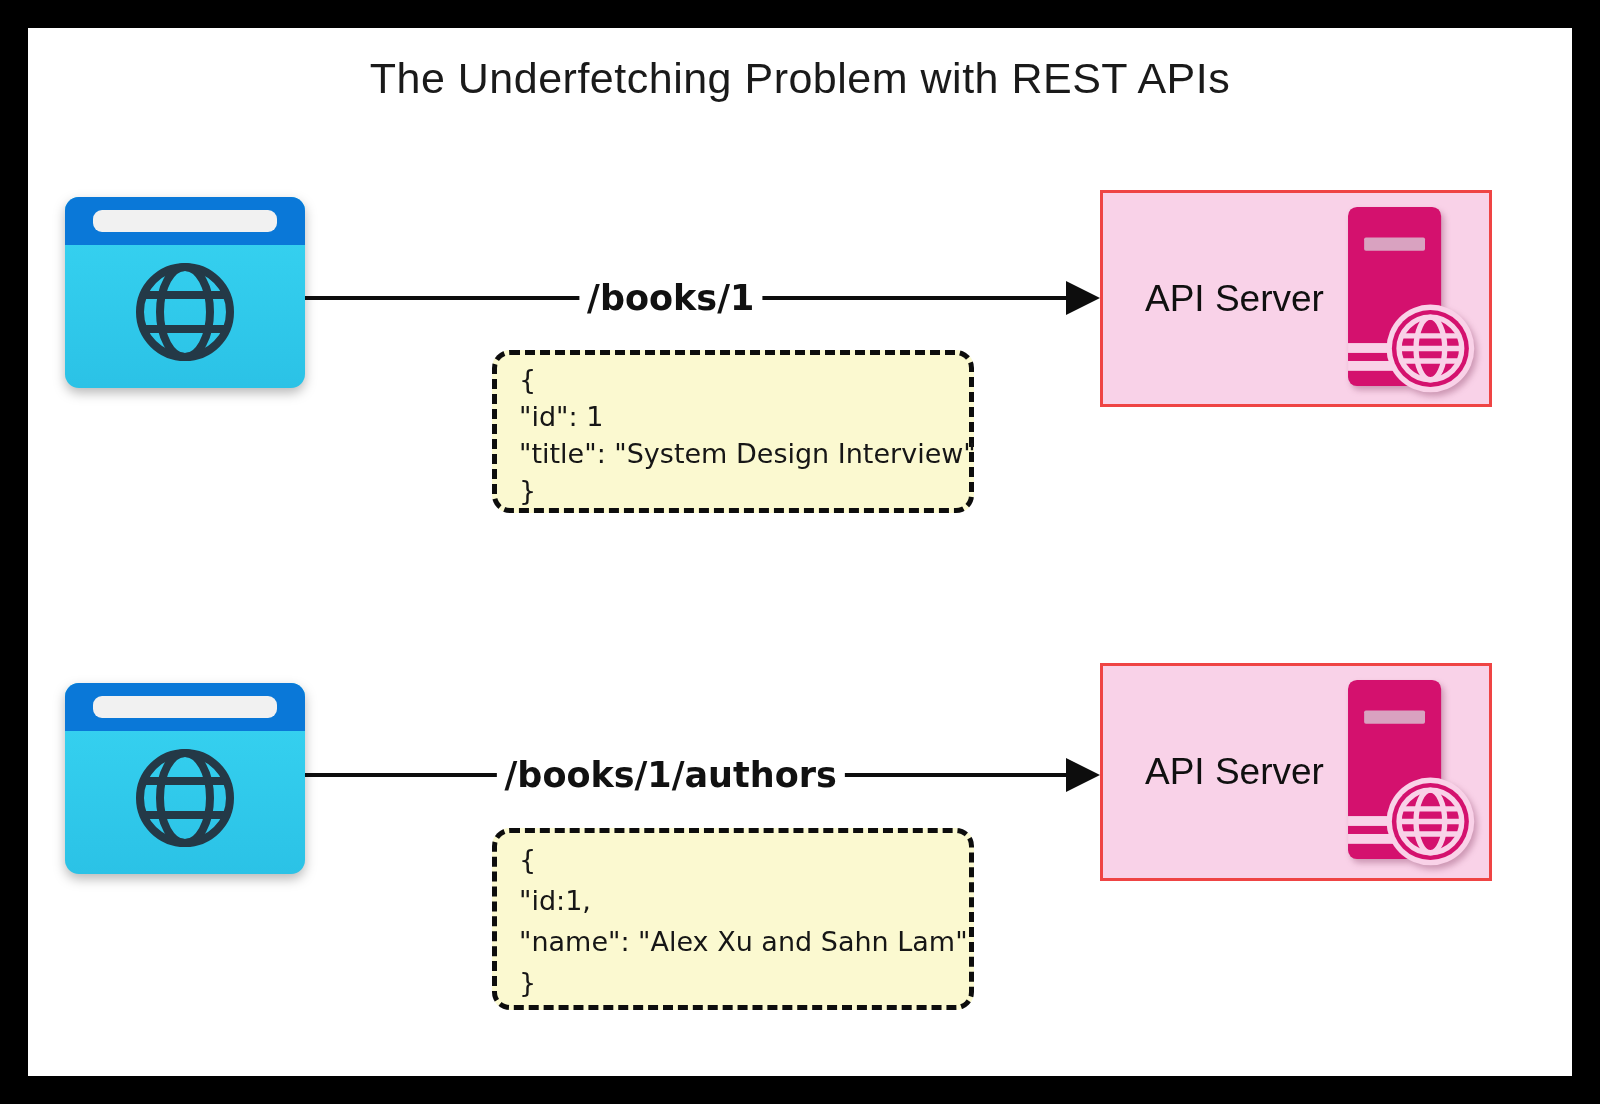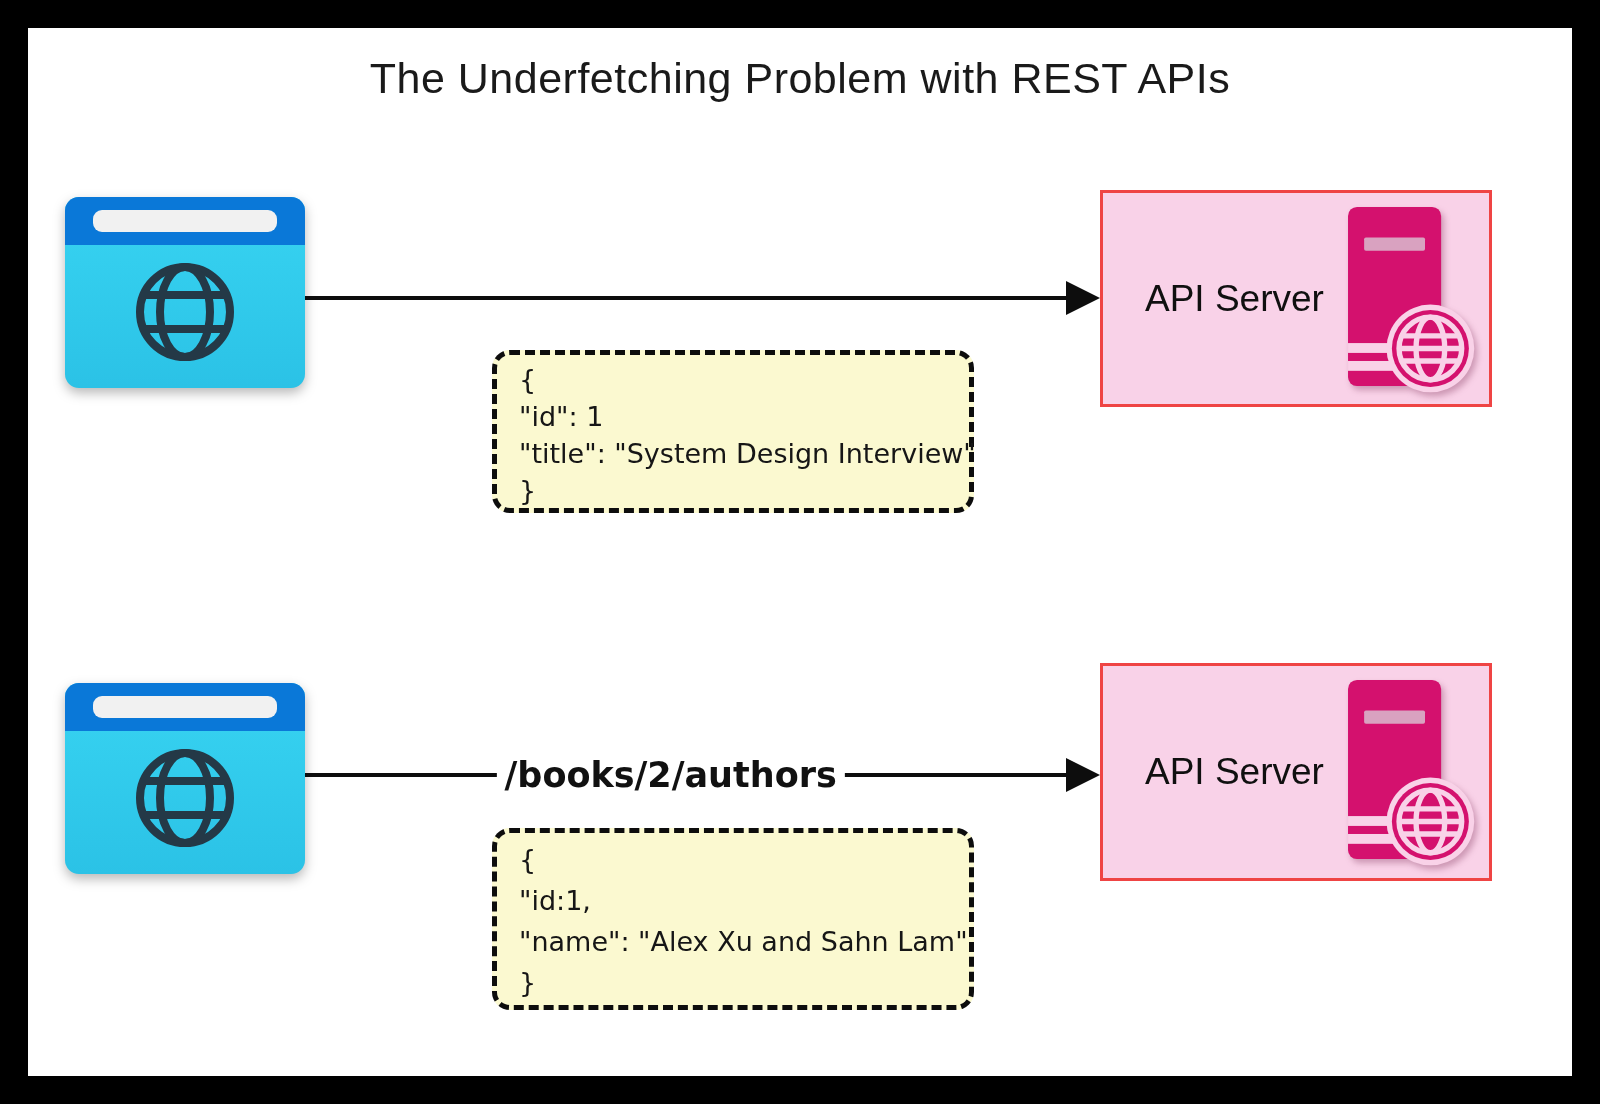--- a/index.html
+++ b/index.html
@@ -85,20 +85,21 @@
           <ellipse cx="120" cy="115" rx="25" ry="45"></ellipse>
           <line x1="80" y1="98" x2="160" y2="98"></line>
           <line x1="80" y1="132" x2="160" y2="132"></line>
         </g>
       </svg>
     </div>
 
     <div class="conn r1">
       <div class="line"></div>
       <div class="arrowhead"></div>
+      <span class="req-label">/books/1</span>
     </div>
 
     <div class="api-box r1">
       <span class="api-label">API Server</span>
       <svg class="server-icon" viewBox="0 0 150 210">
         <rect x="8" y="0" width="104" height="200" rx="10" fill="#d4116e"></rect>
         <rect x="26" y="34" width="68" height="15" rx="2" fill="#d9a2c0"></rect>
         <rect x="8" y="152" width="62" height="11" fill="#f9d2e8"></rect>
         <rect x="8" y="172" width="62" height="11" fill="#f9d2e8"></rect>
         <circle cx="100" cy="158" r="49" fill="#f9d2e8"></circle>
@@ -130,21 +131,21 @@
           <ellipse cx="120" cy="115" rx="25" ry="45"></ellipse>
           <line x1="80" y1="98" x2="160" y2="98"></line>
           <line x1="80" y1="132" x2="160" y2="132"></line>
         </g>
       </svg>
     </div>
 
     <div class="conn r2">
       <div class="line"></div>
       <div class="arrowhead"></div>
-      <span class="req-label">/books/2/authors</span>
+      <span class="req-label">/books/1/authors</span>
     </div>
 
     <div class="api-box r2">
       <span class="api-label">API Server</span>
       <svg class="server-icon" viewBox="0 0 150 210">
         <rect x="8" y="0" width="104" height="200" rx="10" fill="#d4116e"></rect>
         <rect x="26" y="34" width="68" height="15" rx="2" fill="#d9a2c0"></rect>
         <rect x="8" y="152" width="62" height="11" fill="#f9d2e8"></rect>
         <rect x="8" y="172" width="62" height="11" fill="#f9d2e8"></rect>
         <circle cx="100" cy="158" r="49" fill="#f9d2e8"></circle>

